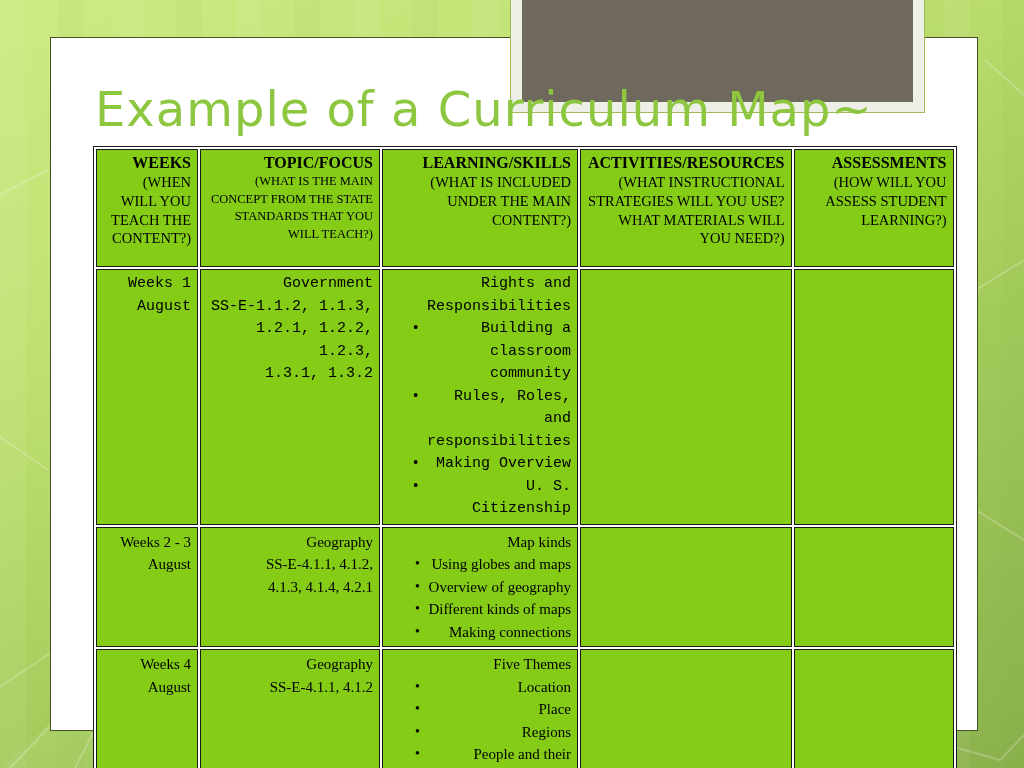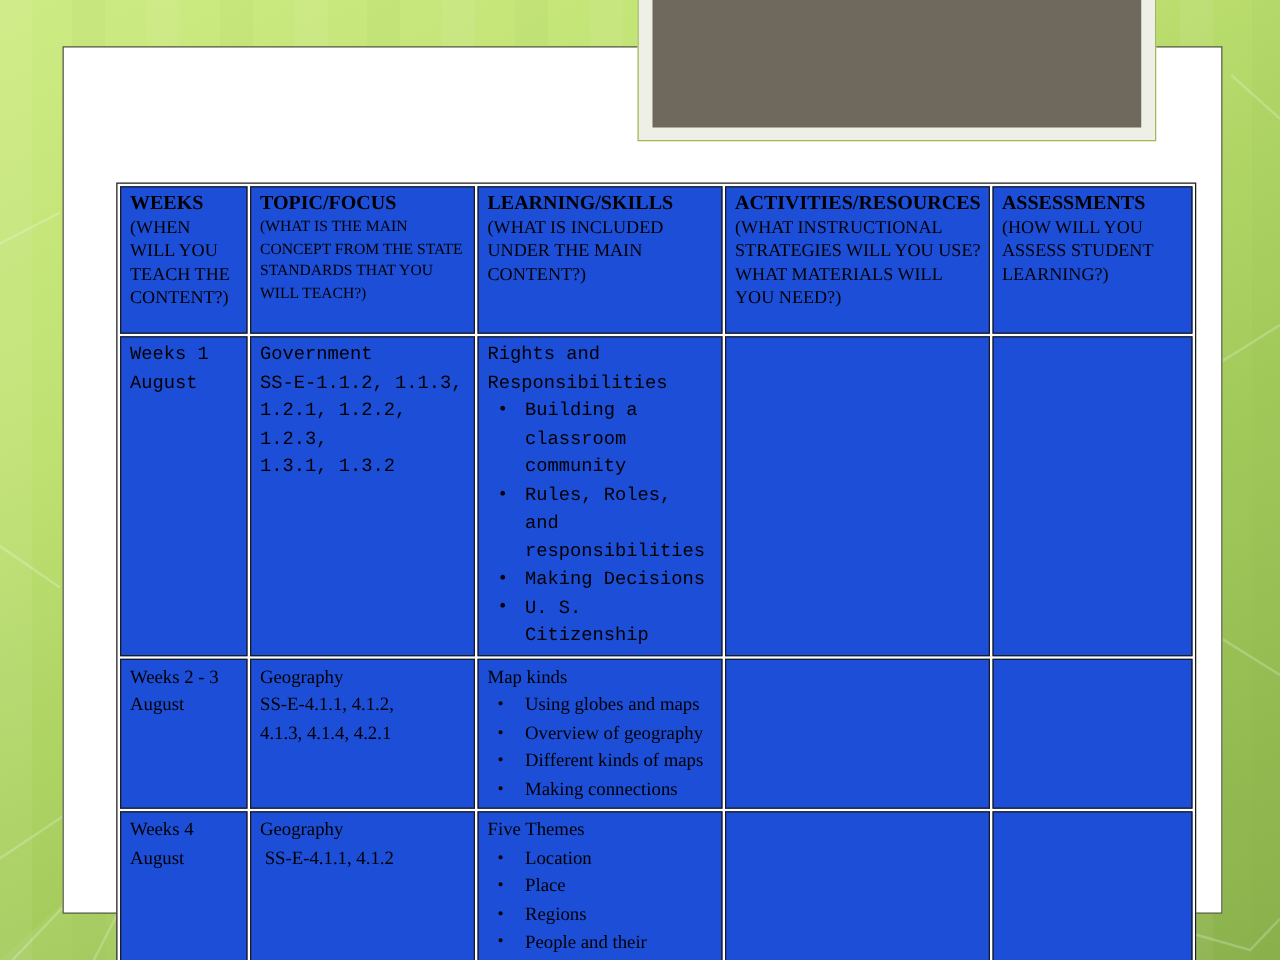--- a/index.html
+++ b/index.html
@@ -69,26 +69,26 @@
     top: 108px;   
     border-collapse: separate;
     border-spacing: 2px;
     background: #ffffff;
     border: 1px solid #1b1b1b;
     table-layout: fixed;
   }
   .curriculum-table td, .curriculum-table th {
     border: 1px solid #1b1b1b;
     vertical-align: top;
-    text-align: left;
+    text-align: right;
     padding: 3px 6px 3px 7px;
     box-sizing: border-box;
     font-weight: normal;
     color: #000;
-    background: #1d4ed8;
+    background: #84cc16;
   }
   .col-weeks       { width: 102px; }
   .col-topic       { width: 180px; }
   .col-concepts    { width: 196px; }
   .col-activities  { width: 200px; }
   .col-assessments { width: 160px; }
 
   .row-header td, .row-header th { height: 118px; }
   .row-1 td { height: 160px; font-family: Liberation Mono, monospace; }
   .row-2 td { height: 116px; margin-top: 40px; }
@@ -154,20 +154,21 @@
       <polygon points="690,730 780,768 880,726 880,768"></polygon>
     </g>
   </svg>
 
   <div class="slide">
 
     <div class="photo-frame">
       <div class="photo"></div>
     </div>
 
+    <div class="slide-title">Example of a Curriculum Map~</div>
 
     <table class="curriculum-table">
       <tbody>
           <tr class="row-header">
         <th class="col-weeks">
           <div class="h-title">WEEKS</div>
           <div class="h-sub">(WHEN WILL YOU TEACH THE CONTENT?)</div>
         </th>
         <th class="col-topic">
           <div class="h-title">TOPIC/FOCUS</div>
@@ -203,21 +204,21 @@
           <div class="bullet">
                 <span class="dot">•</span>
                 <span class="b-text">Building a classroom community</span>
               </div>
           <div class="bullet">
                 <span class="dot">•</span>
                 <span class="b-text">Rules, Roles, and responsibilities</span>
               </div>
           <div class="bullet">
                 <span class="dot">•</span>
-                <span class="b-text">Making Decisions</span>
+                <span class="b-text">Making Overview</span>
               </div>
           <div class="bullet">
                 <span class="dot">•</span>
                 <span class="b-text">U. S. Citizenship</span>
               </div>
         </td>
         <td>
           <div class="cell-text"></div>
         </td>
         <td>

